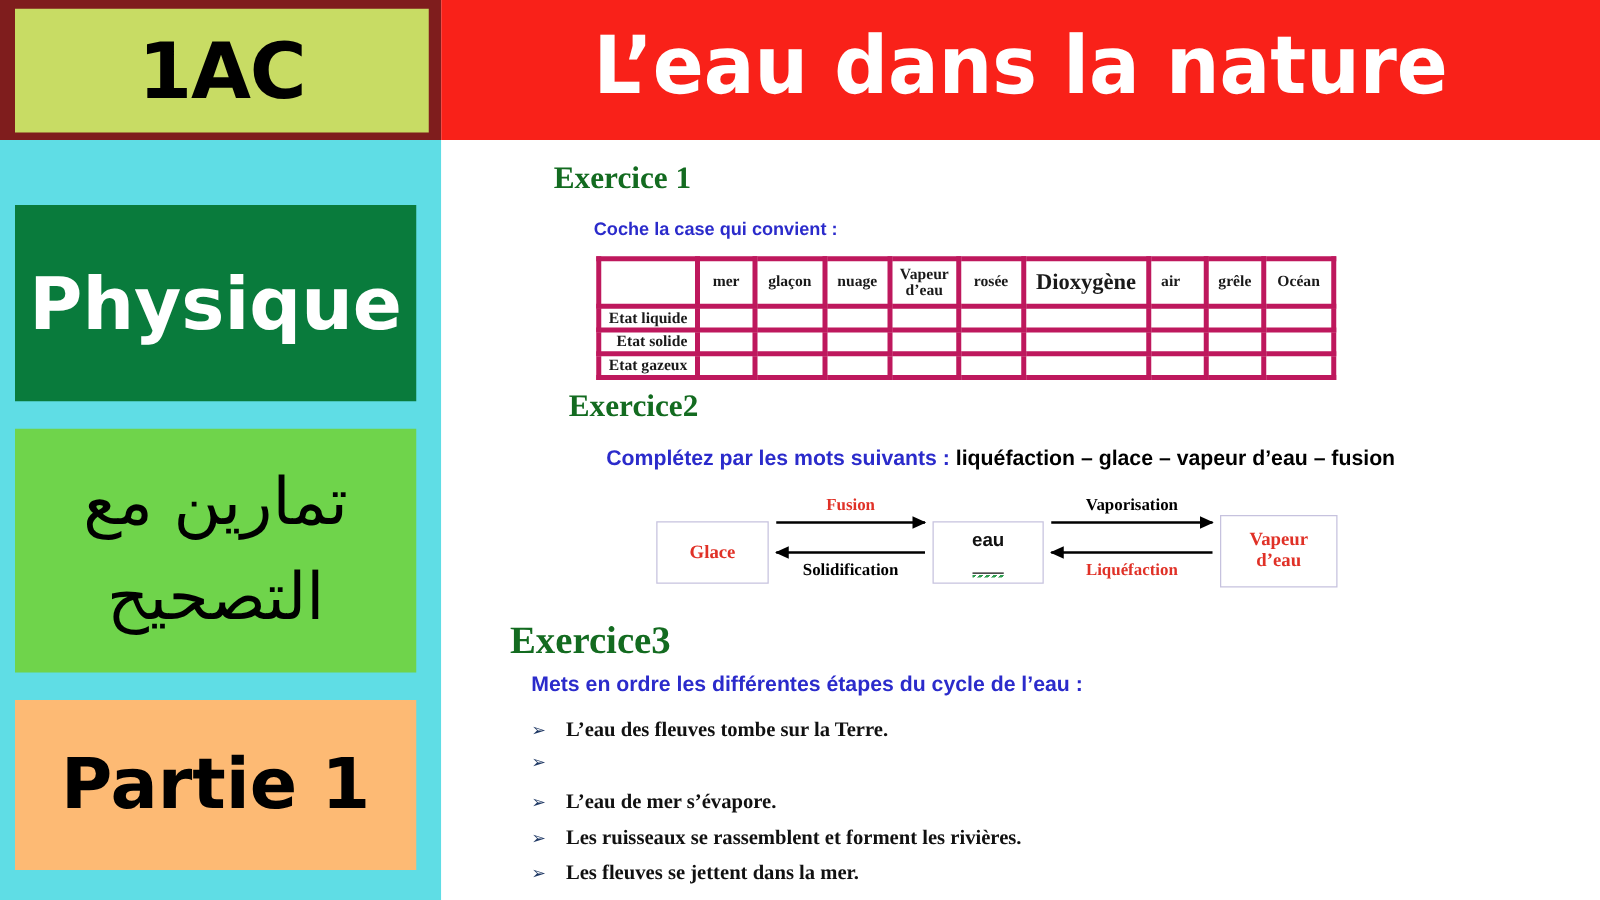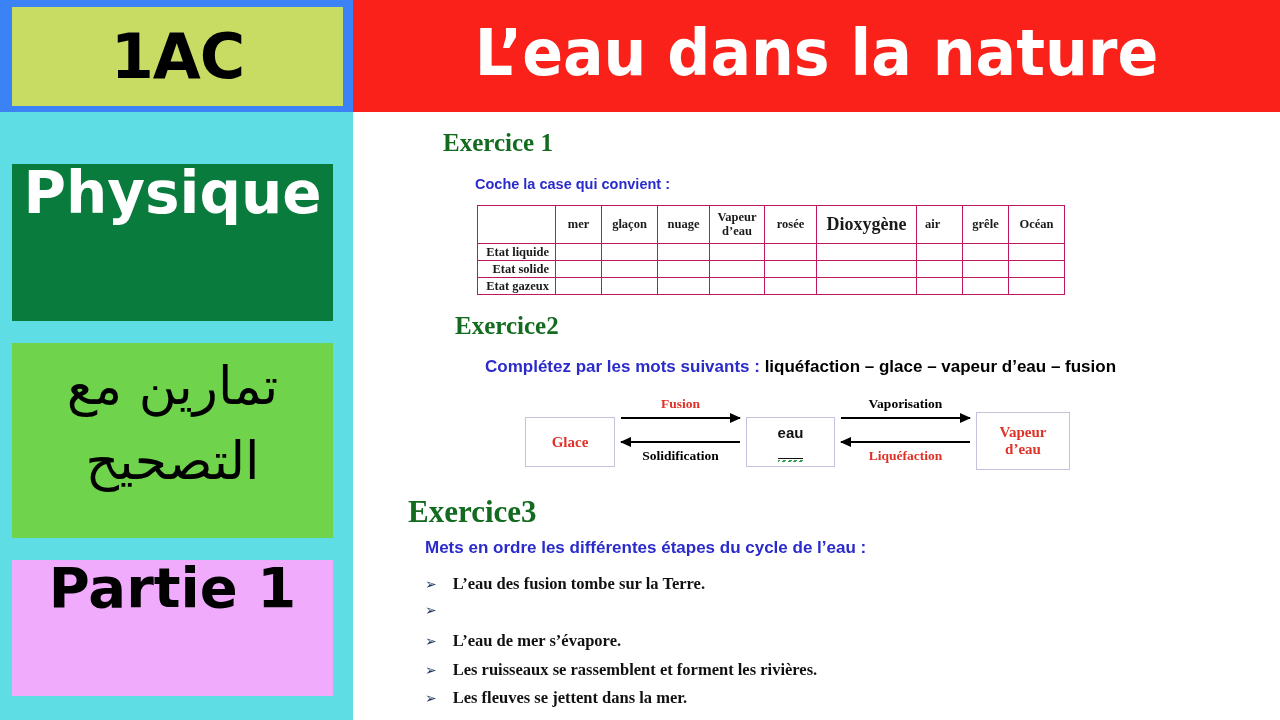--- a/index.html
+++ b/index.html
@@ -26,21 +26,21 @@
     top: 0; left: 0;
     width: 1280px;
     height: 112px;
     display: flex;
     align-items: stretch;
   }
 
   .grade-wrap {
     width: 353px;
     height: 112px;
-    background: #3b82f6;
+    background: #7f1d1d;
     display: flex;
     align-items: center;
     justify-content: center;
     padding: 7px 10px 6px 12px;
   }
 
   .grade-badge {
     width: 100%;
     height: 100%;
     background: #C8DC64;
@@ -86,21 +86,21 @@
     height: 608px;
     background: #5FDDE5;
     padding: 52px 20px 14px 12px;
     display: flex;
     flex-direction: column;
     gap: 22px;
   }
 
   .side-card {
     display: flex;
-    align-items: flex-start;
+    align-items: center;
     justify-content: center;
     text-align: center;
   }
 
   .card-subject {
     height: 157px;
     background: #097B3C;
   }
   .card-subject .txt {
     font-family: "DejaVu Sans", sans-serif;
@@ -119,21 +119,21 @@
     font-family: "DejaVu Sans", sans-serif;
     font-weight: 400;
     font-size: 52px;
     color: #000000;
     line-height: 1.45;
     direction: rtl;
   }
 
   .card-part {
     height: 136px;
-    background: #f0abfc;
+    background: #fdba74;
   }
   .card-part .txt {
     font-family: "DejaVu Sans", sans-serif;
     font-weight: 700;
     font-size: 56px;
     color: #000000;
     line-height: 1;
   }
 
   
@@ -175,21 +175,21 @@
   .states-table {
     position: absolute;
     left: 124px;
     top: 93px;
     border-collapse: collapse;
     font-family: "Liberation Serif", serif;
     background: #ffffff;
   }
   .states-table th,
   .states-table td {
-    border: 1px solid #be185d;
+    border: 4px solid #be185d;
     padding: 0;
     margin-top: 10px;
   }
   .states-table thead th {
     font-size: 12.5px;
     font-weight: 700;
     color: #1a1a1a;
     height: 38px;
     padding: 2px 6px;
     line-height: 1.08;
@@ -451,21 +451,21 @@
       </div>
 
     </div>
 
     <div class="ex-heading ex3-heading">Exercice3</div>
     <div class="instruction ex3-instruction">Mets en ordre les différentes étapes du cycle de l’eau :</div>
 
     <ul class="steps-list">
       <li class="step-item">
         <span class="step-bullet">➢</span>
-        <span class="step-text">L’eau des fusion tombe sur la Terre.</span>
+        <span class="step-text">L’eau des fleuves tombe sur la Terre.</span>
       </li>
       <li class="step-item">
         <span class="step-bullet">➢</span>
       </li>
       <li class="step-item">
         <span class="step-bullet">➢</span>
         <span class="step-text">L’eau de mer s’évapore.</span>
       </li>
       <li class="step-item">
         <span class="step-bullet">➢</span>

